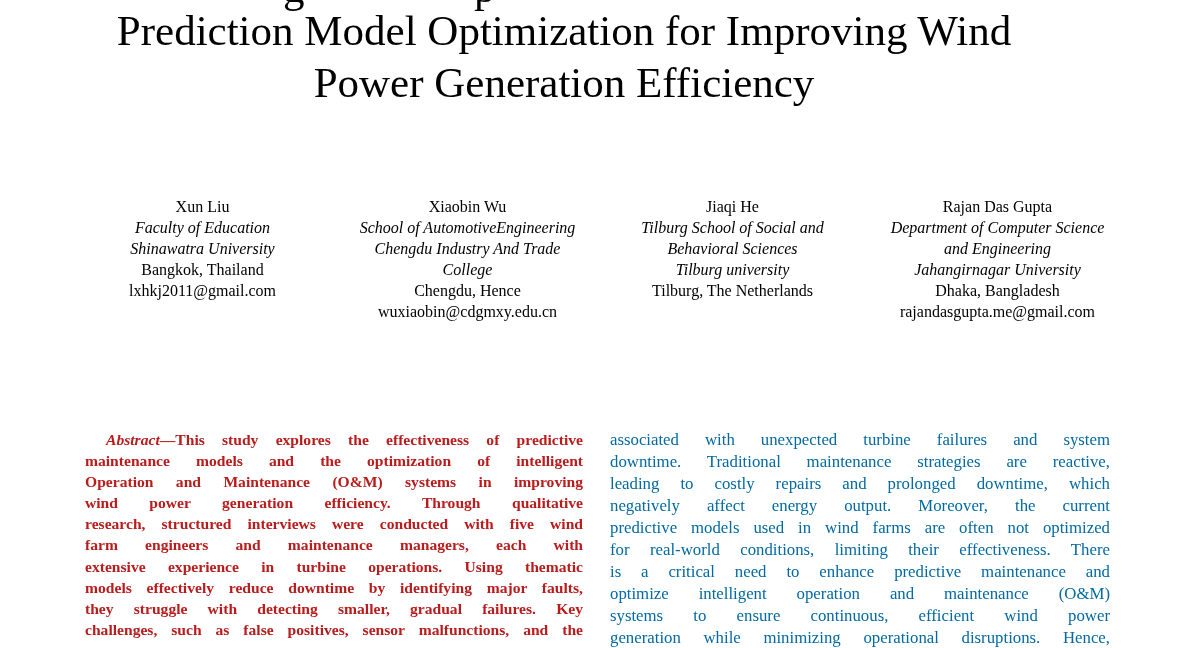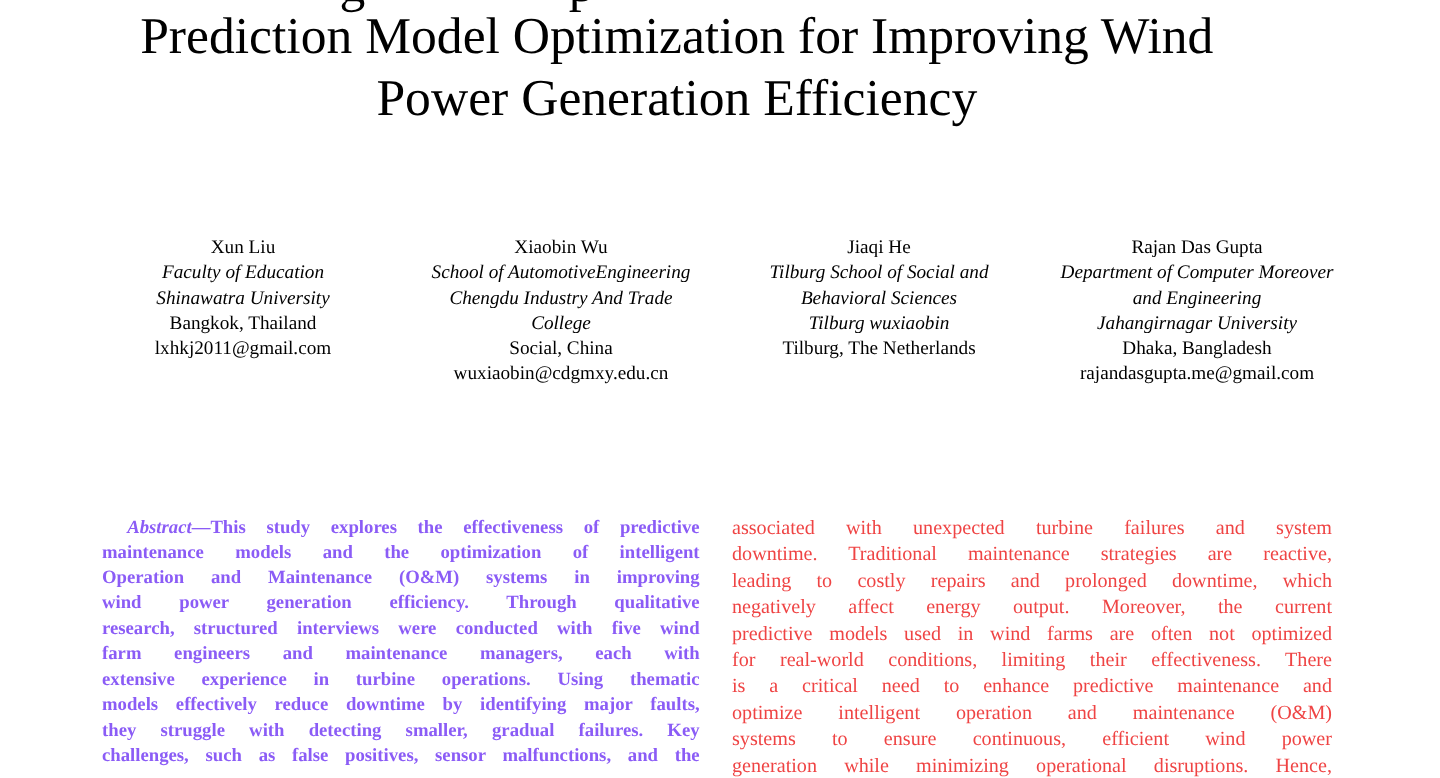--- a/index.html
+++ b/index.html
@@ -46,31 +46,31 @@
   .columns{
     position:absolute;top:429px;left:85px;width:1025px;
     display:flex;gap:27px;
   }
   .col-left{width:498px;}
   .col-right{width:500px;}
   .aline{
     font-weight:700;
     font-size:15.6px;line-height:21.1px;
     text-align:justify;text-align-last:justify;
-    color:#8b5cf6;
+    color:#b91c1c;
     white-space:nowrap;overflow:visible;
   }
   .aline{white-space:normal;}
   .aline.first{padding-left:21px;}
   .abs-label{font-style:italic;}
   .iline{
     font-weight:400;
     font-size:16.8px;line-height:22px;
     text-align:justify;text-align-last:justify;
-    color:#ef4444;
+    color:#0369a1;
   }
 </style>
 </head>
 <body>
 
 <div class="page">
 
   <div class="clip-line">
     <span class="frag f0">g</span>
     <span class="frag f1">p</span>
@@ -91,38 +91,38 @@
         <div>Bangkok, Thailand</div>
         <div>lxhkj2011@gmail.com</div>
       </div>
     </div>
 
     <div class="author">
       <div class="inner">
         <div>Xiaobin Wu</div>
         <div class="affil">School of AutomotiveEngineering</div>
         <div class="affil">Chengdu Industry And Trade College</div>
-        <div>Social, China</div>
+        <div>Chengdu, Hence</div>
         <div>wuxiaobin@cdgmxy.edu.cn</div>
       </div>
     </div>
 
     <div class="author">
       <div class="inner">
         <div>Jiaqi He</div>
         <div class="affil">Tilburg School of Social and Behavioral Sciences</div>
-        <div class="affil">Tilburg wuxiaobin</div>
+        <div class="affil">Tilburg university</div>
         <div>Tilburg, The Netherlands</div>
       </div>
     </div>
 
     <div class="author">
       <div class="inner">
         <div>Rajan Das Gupta</div>
-        <div class="affil">Department of Computer Moreover and Engineering</div>
+        <div class="affil">Department of Computer Science and Engineering</div>
         <div class="affil">Jahangirnagar University</div>
         <div>Dhaka, Bangladesh</div>
         <div>rajandasgupta.me@gmail.com</div>
       </div>
     </div>
 
   </div>
 
   <div class="columns">
 

